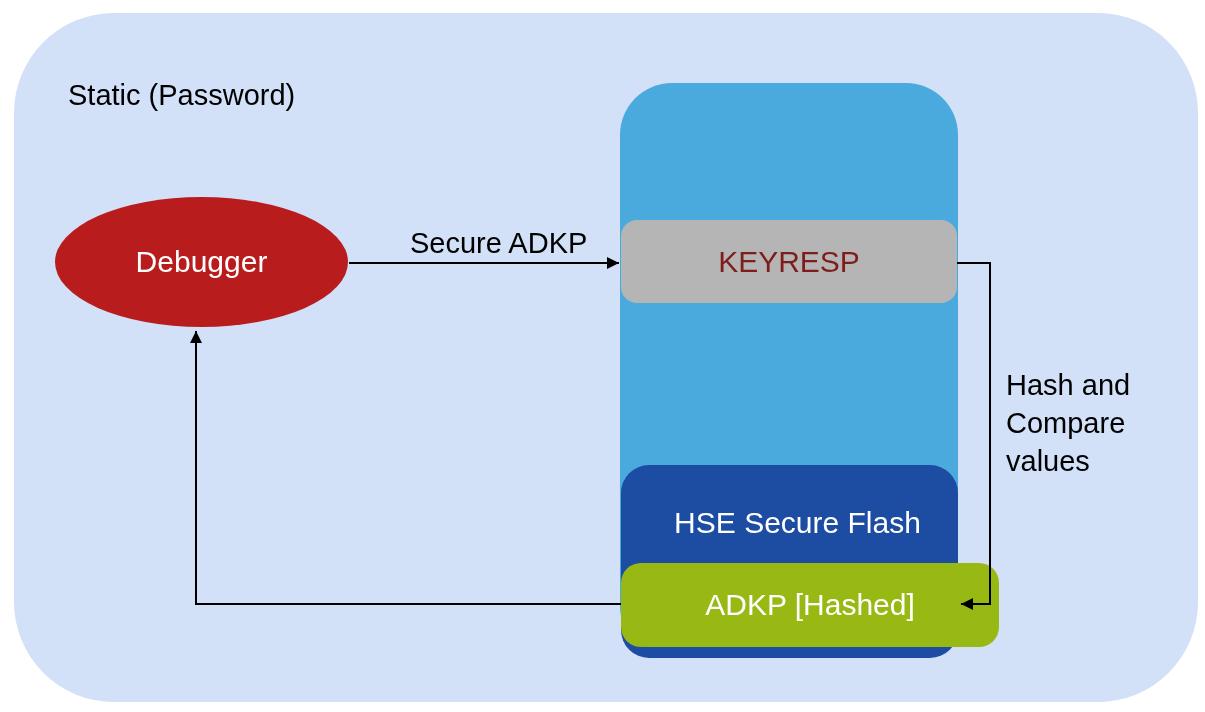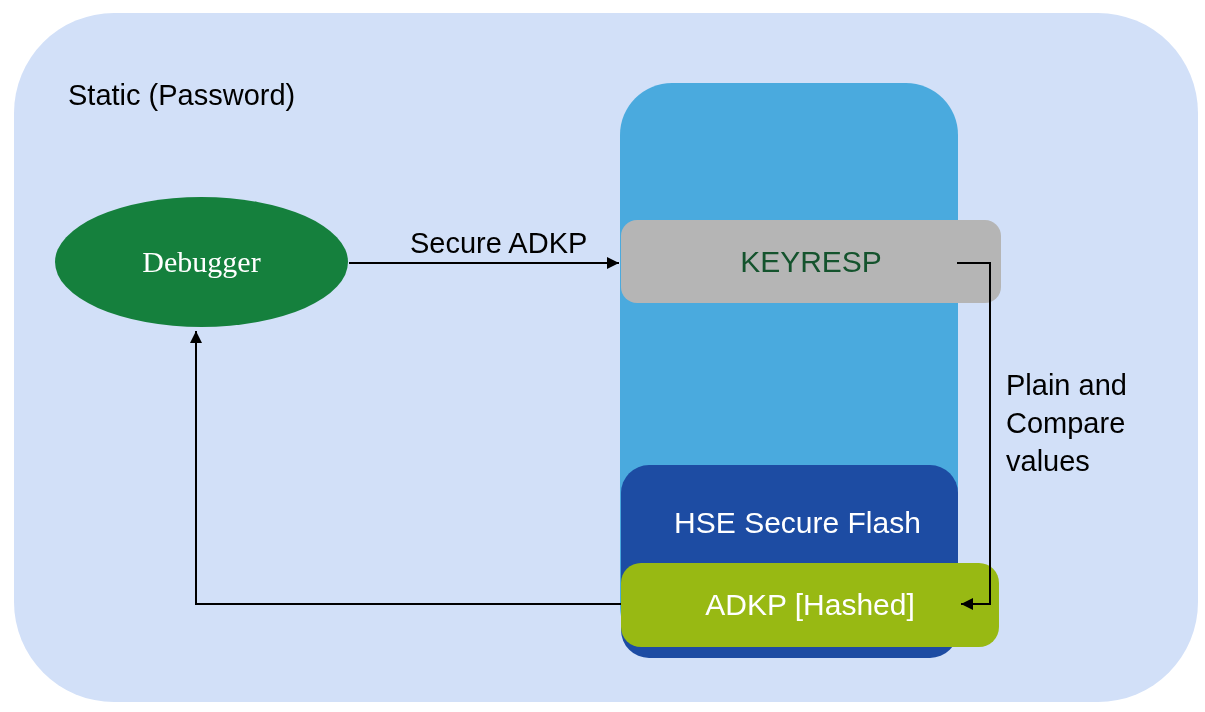--- a/index.html
+++ b/index.html
@@ -52,24 +52,24 @@
     position: absolute;
     left: 620px; top: 128px;
     width: 338px;
     text-align: center;
     color: #ffffff;
     font-size: 30px;
   }
 
   .keyresp-bar {
     left: 621px; top: 220px;
-    width: 380px; height: 83px;
+    width: 336px; height: 83px;
     background: #b5b5b5;
     border-radius: 16px;
-    color: #14532d;
+    color: #7f1d1d;
     font-size: 30px;
   }
 
   .hse-box {
     left: 621px; top: 465px;
     width: 337px; height: 193px;
     background: #1d4ca3;
     border-radius: 28px;
   }
   .hse-title {
@@ -110,21 +110,21 @@
 </style>
 </head>
 <body>
 
 <div class="canvas">
 
   <div class="panel" style="background: rgb(210, 224, 248);"></div>
 
   <div class="static-title">Static (Password)</div>
 
-  <div class="node debugger-ellipse" style="background: #15803d; font-family: Liberation Serif, serif;">
+  <div class="node debugger-ellipse" style="background: #b91c1c;">
     <span>Debugger</span>
   </div>
 
   <div class="node memory-box" style="background: rgb(74, 170, 222);"></div>
 
   <div class="node keyresp-bar" style="background: rgb(181, 181, 181);">
     <span>KEYRESP</span>
   </div>
 
   <div class="node hse-box" style="background: rgb(29, 76, 163);"></div>
@@ -140,18 +140,18 @@
         <path d="M 0 0 L 10 5 L 0 10 Z" fill="#000000"></path>
       </marker>
     </defs>
     <polyline points="349,263 619,263" fill="none" stroke="#000000" stroke-width="2" marker-end="url(#ah)"></polyline>
     <polyline points="957,263 990,263 990,604 961,604" fill="none" stroke="#000000" stroke-width="2" marker-end="url(#ah)"></polyline>
     <polyline points="621,604 196,604 196,331" fill="none" stroke="#000000" stroke-width="2" marker-end="url(#ah)"></polyline>
   </svg>
 
   <div class="flow-label label-plain-adkp">Secure ADKP</div>
 
-  <div class="flow-label label-hash-compare">Plain and
+  <div class="flow-label label-hash-compare">Hash and
 Compare
 values</div>
 
 
 </div>
 
 </body></html>

